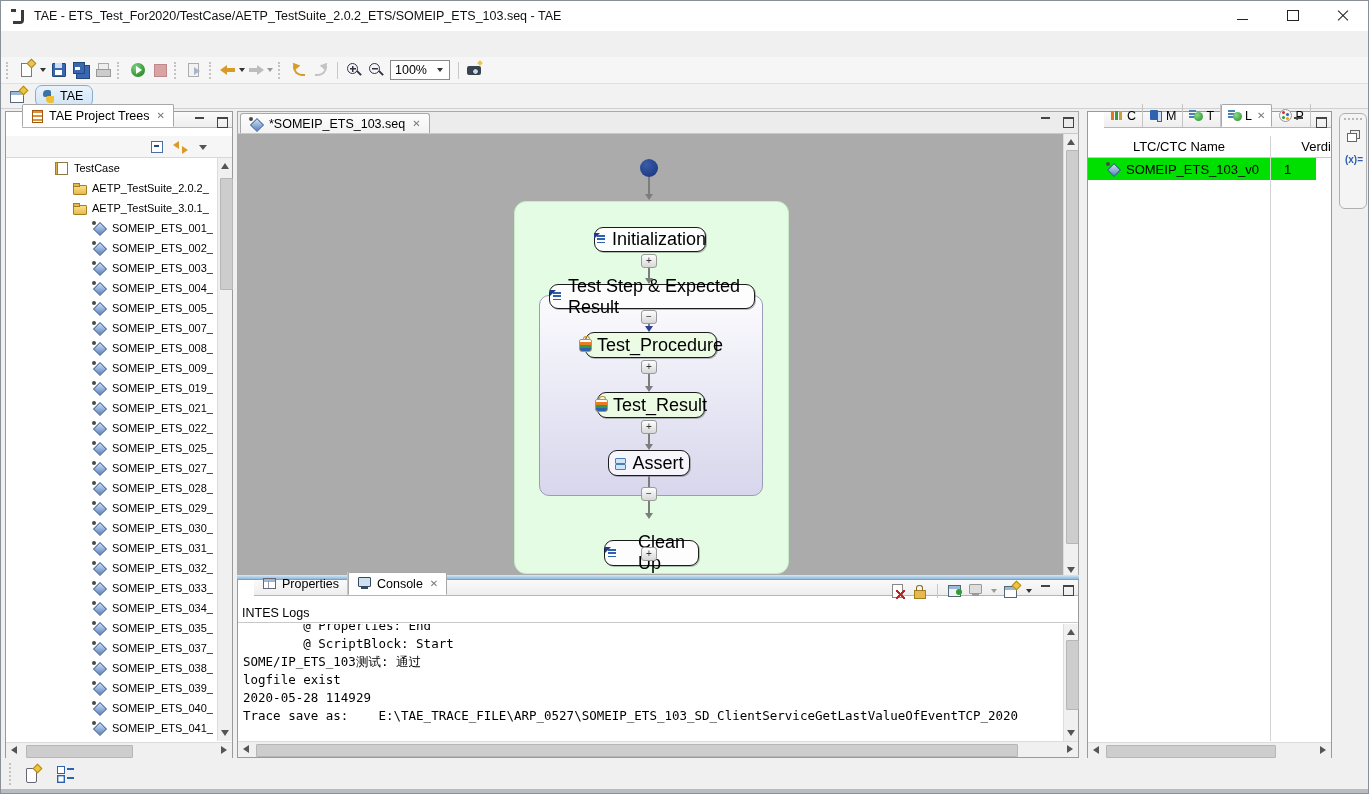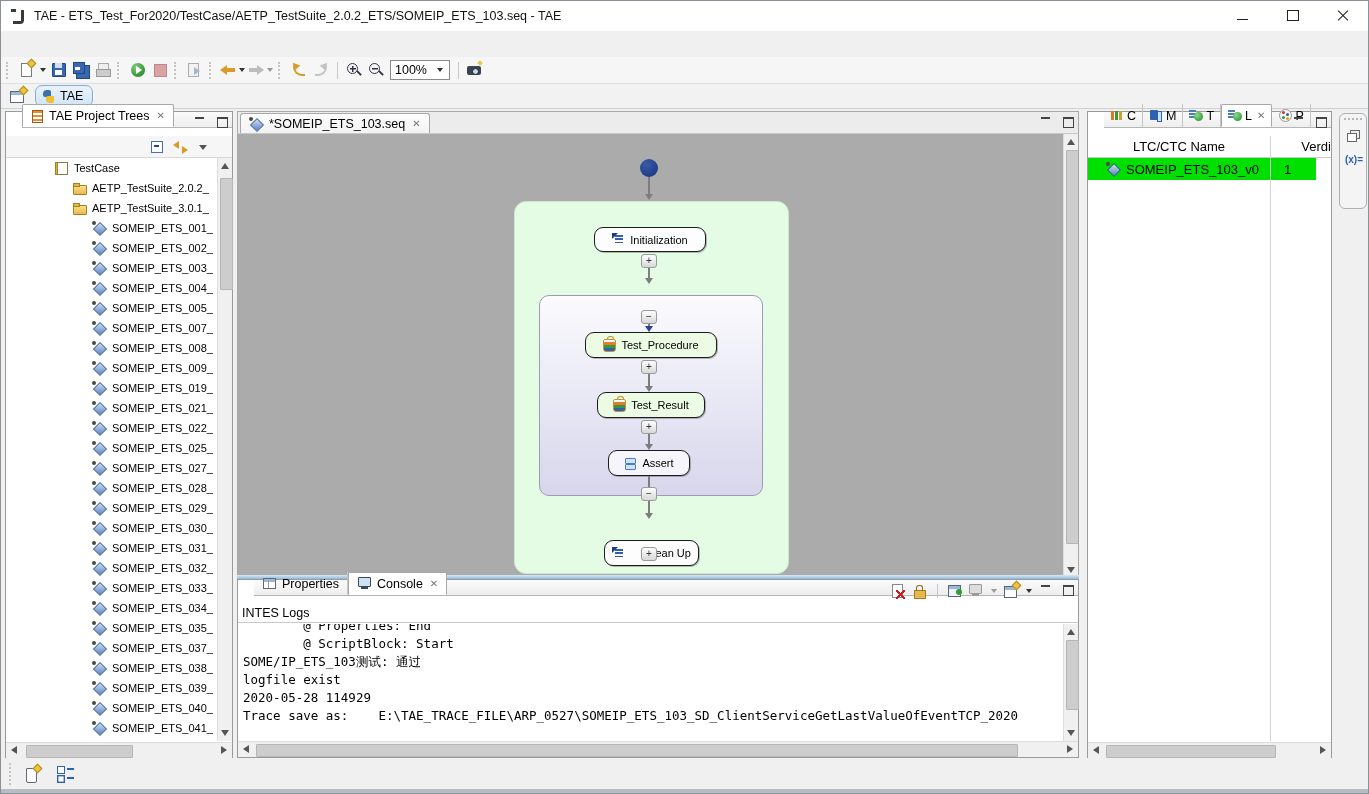--- a/index.html
+++ b/index.html
@@ -108,21 +108,21 @@
   .ticon.folder::before{content:"";position:absolute;left:1px;top:4px;width:12px;height:8px;background:linear-gradient(#fbe08a,#e8b84e);border:1px solid #a5801e;border-radius:1px;}
   .ticon.folder::after{content:"";position:absolute;left:1px;top:2px;width:5px;height:2px;background:#e8b84e;border:1px solid #a5801e;}
   .ticon.case::before{content:"";position:absolute;left:3px;top:3px;width:8px;height:8px;transform:rotate(45deg);background:linear-gradient(135deg,#cfe0f2,#5a82c0);border:1px solid #3c6098;}
   .ticon.case::after{content:"";position:absolute;left:0;top:0;width:4px;height:4px;background:#4a4a44;border-radius:50%;}
   
   .editor-tabbar{position:absolute;left:236px;top:110px;width:842px;height:22px;background:#ececec;border:1px solid #a8a8a8;border-bottom:none;box-sizing:border-box;}
   .editor-tab{position:absolute;left:2px;top:1px;height:21px;display:flex;align-items:center;gap:5px;padding:0 8px;background:linear-gradient(#fdfdfd,#f2f2f2);border:1px solid #a8a8a8;border-bottom:none;border-radius:3px 3px 0 0;font-size:12.5px;box-sizing:border-box;}
   .canvas{position:absolute;left:236px;top:132px;width:842px;height:446px;background:#ababab;border:1px solid #a8a8a8;border-top:1px solid #c8c8c8;box-sizing:border-box;overflow:hidden;}
   .vline{position:absolute;width:2px;background:#7d7d7d;}
   .ahead{position:absolute;width:0;height:0;border-left:4px solid transparent;border-right:4px solid transparent;border-top:6px solid #7d7d7d;}
-  .node{position:absolute;display:flex;align-items:center;justify-content:center;gap:5px;background:#fdfdfd;border:1.4px solid #1c1c1c;border-radius:9px;font-size:11px;box-sizing:border-box;box-shadow:1px 1px 0 rgba(0,0,0,0.25);}
+  .node{position:absolute;display:flex;align-items:center;justify-content:center;gap:5px;background:#fdfdfd;border:1.4px solid #1c1c1c;border-radius:9px;font-size:18px;box-sizing:border-box;box-shadow:1px 1px 0 rgba(0,0,0,0.25);}
   .node.green{background:#ecfbe4;}
   .node.assert{background:#f5f5fb;}
   .pmbtn{position:absolute;width:16px;height:14px;background:linear-gradient(#fefefe,#d8d8d8);border:1px solid #9a9a9a;border-radius:3px;font-size:10px;line-height:12px;text-align:center;color:#333;box-sizing:border-box;}
   .nicon{width:13px;height:13px;position:relative;flex:none;}
   .nicon.script::before{content:"";position:absolute;left:3px;top:2px;width:8px;height:10px;background:repeating-linear-gradient(to bottom,#2f5fae 0 1.5px,transparent 1.5px 3.4px);}
   .nicon.script::after{content:"";position:absolute;left:0;top:0;border-top:6px solid #1c3d8c;border-right:6px solid transparent;}
   .nicon.jar{border:1px solid #c49435;border-radius:2px 2px 3px 3px;background:linear-gradient(to bottom,#fff 0 2px,#e87a28 2px 5px,#37993c 5px 8px,#2d62b0 8px 12px);box-sizing:border-box;}
   .nicon.jar::before{content:"";position:absolute;left:3px;top:-4px;width:5px;height:3px;border:1px solid #c49435;border-bottom:none;border-radius:3px 3px 0 0;}
   .nicon.assert-ic::before{content:"";position:absolute;left:1px;top:1px;width:9px;height:4px;background:#cfe4f6;border:1px solid #4a7fb5;border-radius:1px;}
   .nicon.assert-ic::after{content:"";position:absolute;left:1px;top:7px;width:9px;height:4px;background:#cfe4f6;border:1px solid #4a7fb5;border-radius:1px;}
@@ -415,20 +415,24 @@
     <div class="abs" style="left:301px;top:161px;width:222px;height:199px;background:linear-gradient(#fbfbfe,#d7d6ec);border:1px solid #9c9cba;border-radius:10px;"></div>
 
     <div class="node" style="left:356px;top:93px;width:112px;height:25px;">
       <span class="nicon script"></span>
       <span>Initialization</span>
     </div>
     <div class="pmbtn" style="left:403px;top:120px;">+</div>
     <div class="vline" style="left:410px;top:134px;height:10px;"></div>
     <div class="ahead" style="left:407px;top:144px;"></div>
 
+    <div class="node" style="left:311px;top:150px;width:206px;height:25px;">
+      <span class="nicon script"></span>
+      <span>Test Step &amp; Expected Result</span>
+    </div>
     <div class="pmbtn" style="left:403px;top:176px;">−</div>
     <div class="vline" style="left:410px;top:190px;height:3px;"></div>
     <div class="ahead" style="left:407px;top:192px;border-top-color:#2d3f8f;"></div>
 
     <div class="node green" style="left:347px;top:198px;width:132px;height:26px;">
       <span class="nicon jar"></span>
       <span>Test_Procedure</span>
     </div>
     <div class="pmbtn" style="left:403px;top:226px;">+</div>
     <div class="vline" style="left:410px;top:240px;height:12px;"></div>

